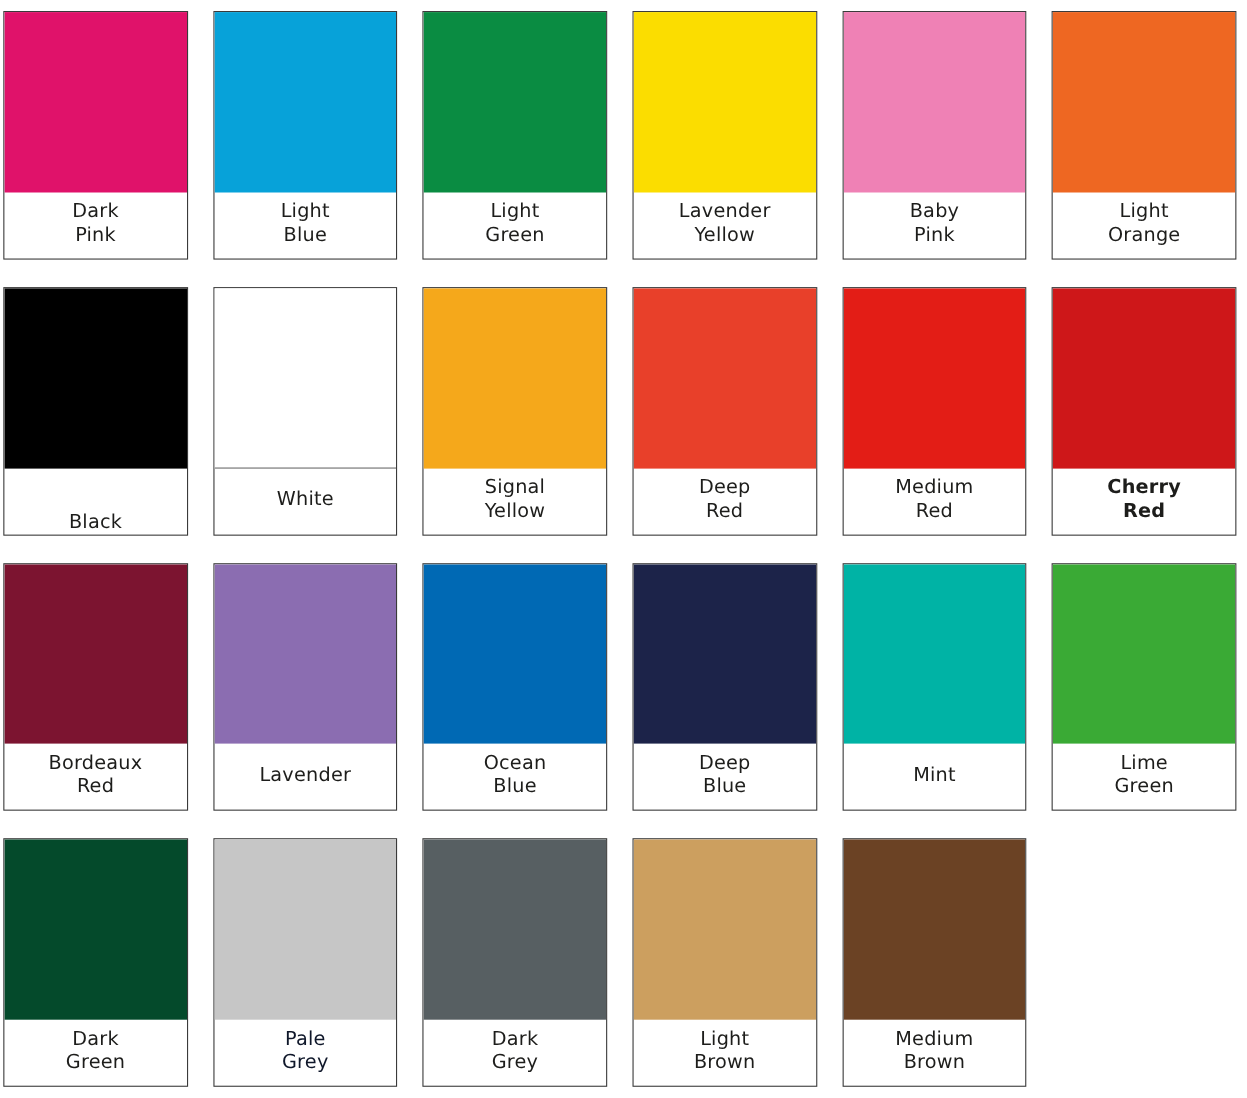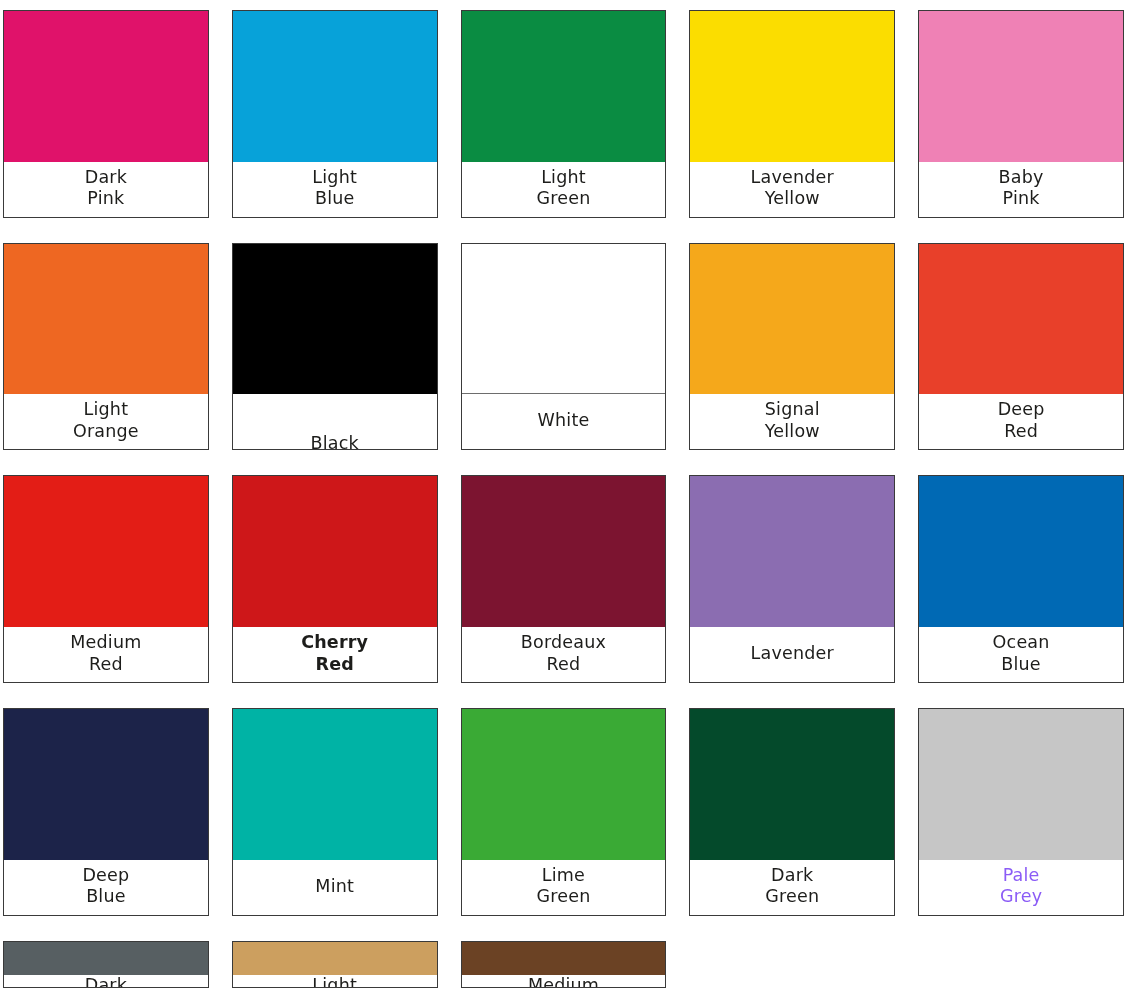--- a/index.html
+++ b/index.html
@@ -13,21 +13,21 @@
     height: 998px;
     font-family: "Liberation Sans", "DejaVu Sans", sans-serif;
     overflow: hidden;
   }
   #palette-grid {
     box-sizing: border-box;
     width: 1134px;
     height: 998px;
     padding: 10px 10px 10px 3px;
     display: grid;
-    grid-template-columns: repeat(5, 1fr);
+    grid-template-columns: repeat(6, 1fr);
     grid-template-rows: repeat(4, 1fr);
     column-gap: 23px;
     row-gap: 25px;
   }
   .swatch-card {
     box-sizing: border-box;
     border: 1px solid #3a3a3a;
     background: #ffffff;
     display: flex;
     flex-direction: column;
@@ -169,21 +169,21 @@
   </div>
 
   <div class="swatch-card" style="border-color: rgb(58, 58, 58);">
     <div class="swatch-color" style="background-color: rgb(4, 74, 43);"></div>
     <div class="swatch-label" style="color: rgb(29, 29, 27);">Dark
 Green</div>
   </div>
 
   <div class="swatch-card" style="border-color: rgb(58, 58, 58);">
     <div class="swatch-color" style="background-color: rgb(198, 198, 198);"></div>
-    <div class="swatch-label" style="color: #8b5cf6;">Pale
+    <div class="swatch-label" style="color: #0f172a;">Pale
 Grey</div>
   </div>
 
   <div class="swatch-card" style="border-color: rgb(58, 58, 58);">
     <div class="swatch-color" style="background-color: rgb(87, 95, 98);"></div>
     <div class="swatch-label" style="color: rgb(29, 29, 27);">Dark
 Grey</div>
   </div>
 
   <div class="swatch-card" style="border-color: rgb(58, 58, 58);">

